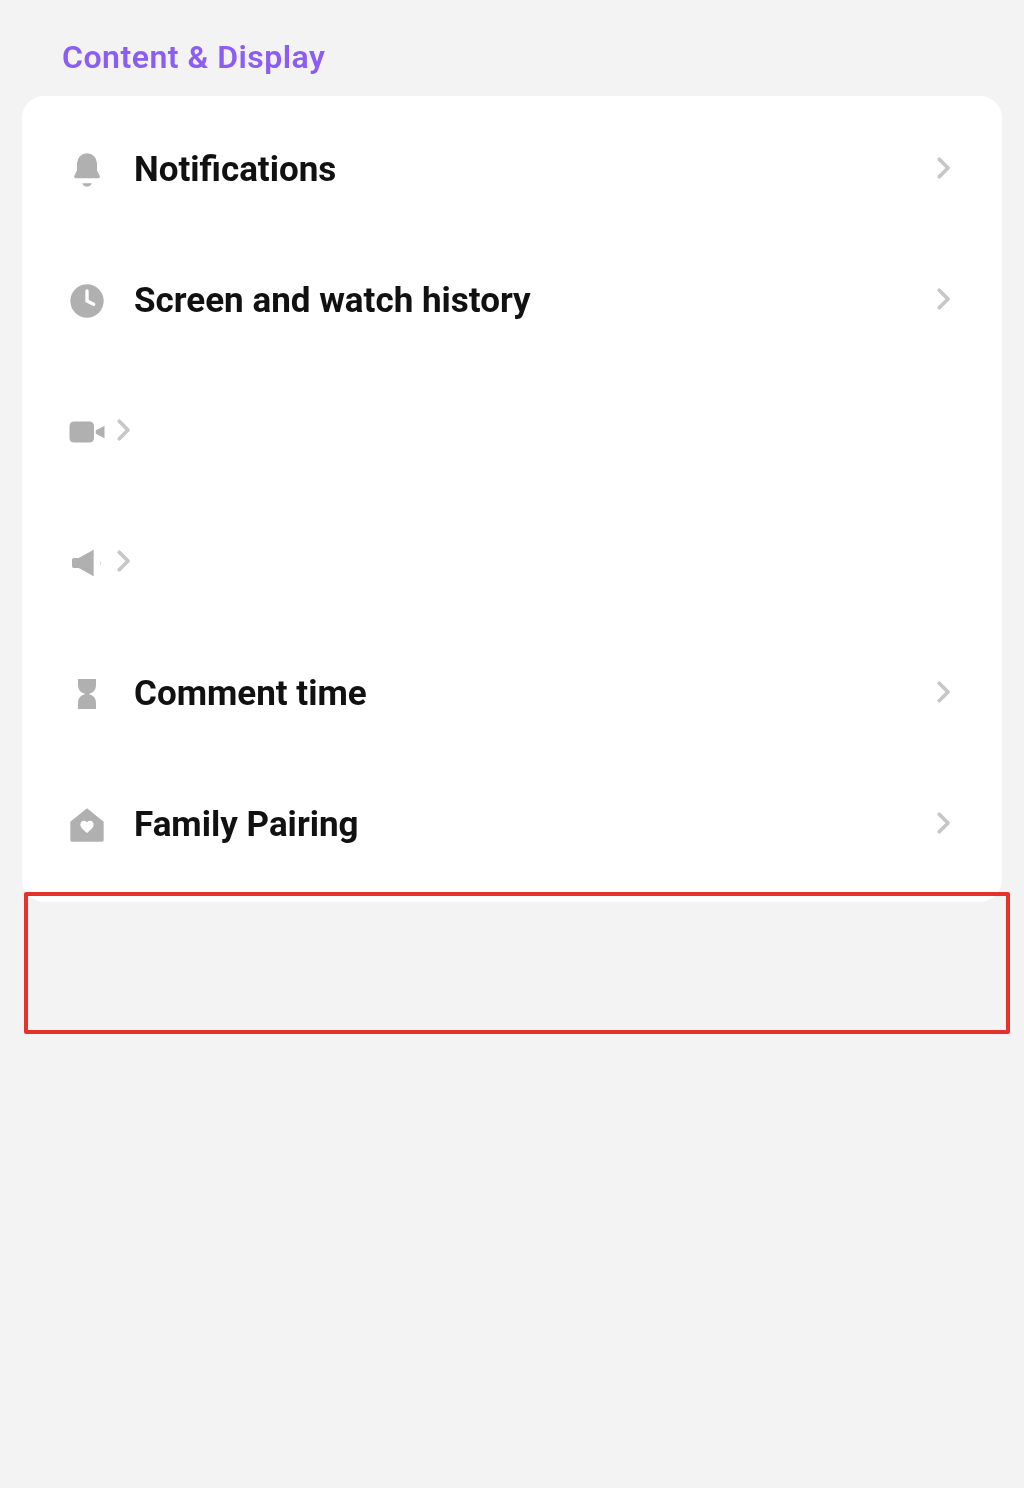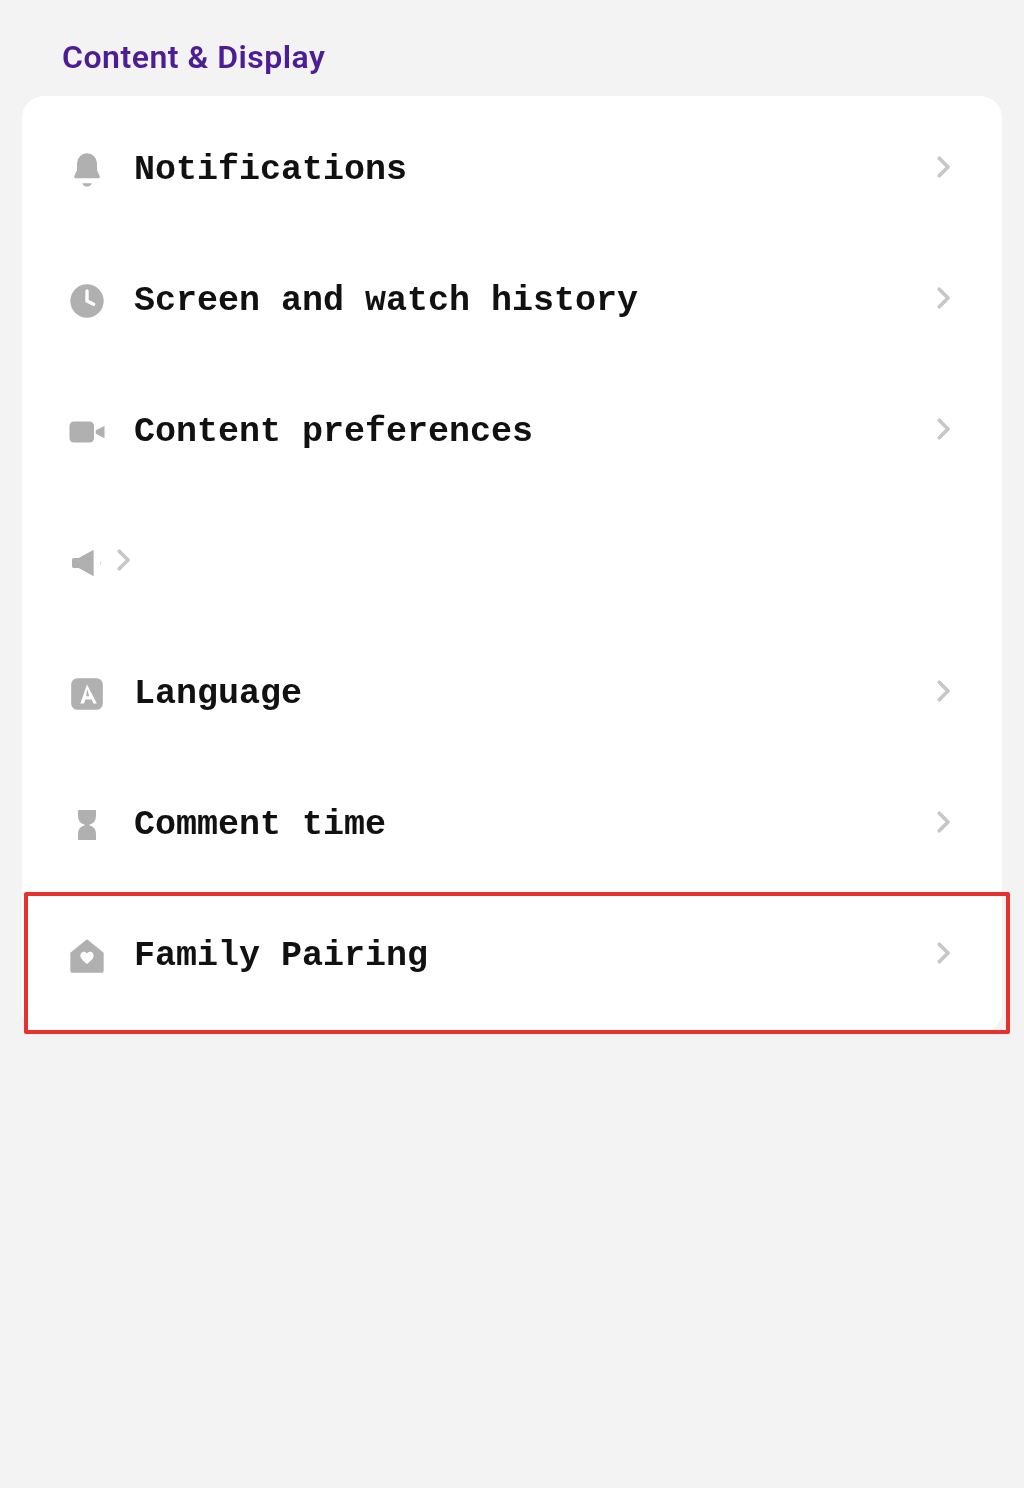--- a/index.html
+++ b/index.html
@@ -7,29 +7,28 @@
     width: 1024px;
     height: 1488px;
     background: #f3f3f3;
     font-family: -apple-system, BlinkMacSystemFont, "Segoe UI", Roboto, Helvetica, Arial, sans-serif;
     overflow: hidden;
   }
   .section-header {
     padding: 38px 0 20px 62px;
     font-size: 32px;
     font-weight: 600;
-    color: #4c1d95;
+    color: #8b5cf6;
     letter-spacing: 0.5px;
   }
   .card {
     margin: 0 22px 22px 22px;
     background: #ffffff;
     border-radius: 22px;
     padding: 8px 0 12px 0;
-    font-family: Liberation Mono, monospace;
   }
   .row {
     display: flex;
     align-items: center;
     height: 131px;
     padding: 0 44px 0 44px;
     position: relative;
     cursor: pointer;
   }
   .icon-slot {
@@ -102,55 +101,40 @@
     </span>
   </div>
 
   <div class="row">
     <span class="icon-slot">
       <svg viewBox="0 0 24 24" width="42" height="42" fill="currentColor">
         <rect x="2" y="6" width="14" height="12" rx="2.5"></rect>
         <path d="M22 8.5v7L17 13v-2l5-2.5z"></path>
       </svg>
     </span>
-    <span class="label">Content preferences</span>
     <span class="chevron">
       <svg viewBox="0 0 24 24" width="30" height="30" fill="none" stroke="currentColor" stroke-width="3" stroke-linecap="round" stroke-linejoin="round">
           <polyline points="9 5 16 12 9 19"></polyline>
         </svg>
     </span>
   </div>
 
   <div class="row">
     <span class="icon-slot">
       <svg viewBox="0 0 24 24" width="40" height="40" fill="currentColor">
         <path d="M3 10v4a1 1 0 0 0 1 1h3l9 5V4L7 9H4a1 1 0 0 0-1 1zm17 .5a3.5 3.5 0 0 1 0 3V10.5z"></path>
       </svg>
     </span>
     <span class="chevron">
       <svg viewBox="0 0 24 24" width="30" height="30" fill="none" stroke="currentColor" stroke-width="3" stroke-linecap="round" stroke-linejoin="round">
           <polyline points="9 5 16 12 9 19"></polyline>
         </svg>
     </span>
   </div>
 
-  <div class="row">
-    <span class="icon-slot">
-      <svg viewBox="0 0 24 24" width="38" height="38" fill="currentColor">
-        <rect x="2" y="2" width="20" height="20" rx="4"></rect>
-        <path d="M12 6l-4.2 12h2.3l.85-2.6h4.1l.85 2.6h2.3L12 6zm-.5 7.4L12 8.9l1.5 4.5h-3z" fill="#fff"></path>
-      </svg>
-    </span>
-    <span class="label">Language</span>
-    <span class="chevron">
-      <svg viewBox="0 0 24 24" width="30" height="30" fill="none" stroke="currentColor" stroke-width="3" stroke-linecap="round" stroke-linejoin="round">
-          <polyline points="9 5 16 12 9 19"></polyline>
-        </svg>
-    </span>
-  </div>
 
   <div class="row">
     <span class="icon-slot">
       <svg viewBox="0 0 24 24" width="36" height="36" fill="currentColor">
         <path d="M6 2h12v4a6 6 0 0 1-4.5 5.8v.4A6 6 0 0 1 18 18v4H6v-4a6 6 0 0 1 4.5-5.8v-.4A6 6 0 0 1 6 6V2z"></path>
       </svg>
     </span>
     <span class="label">Comment time</span>
     <span class="chevron">
       <svg viewBox="0 0 24 24" width="30" height="30" fill="none" stroke="currentColor" stroke-width="3" stroke-linecap="round" stroke-linejoin="round">

